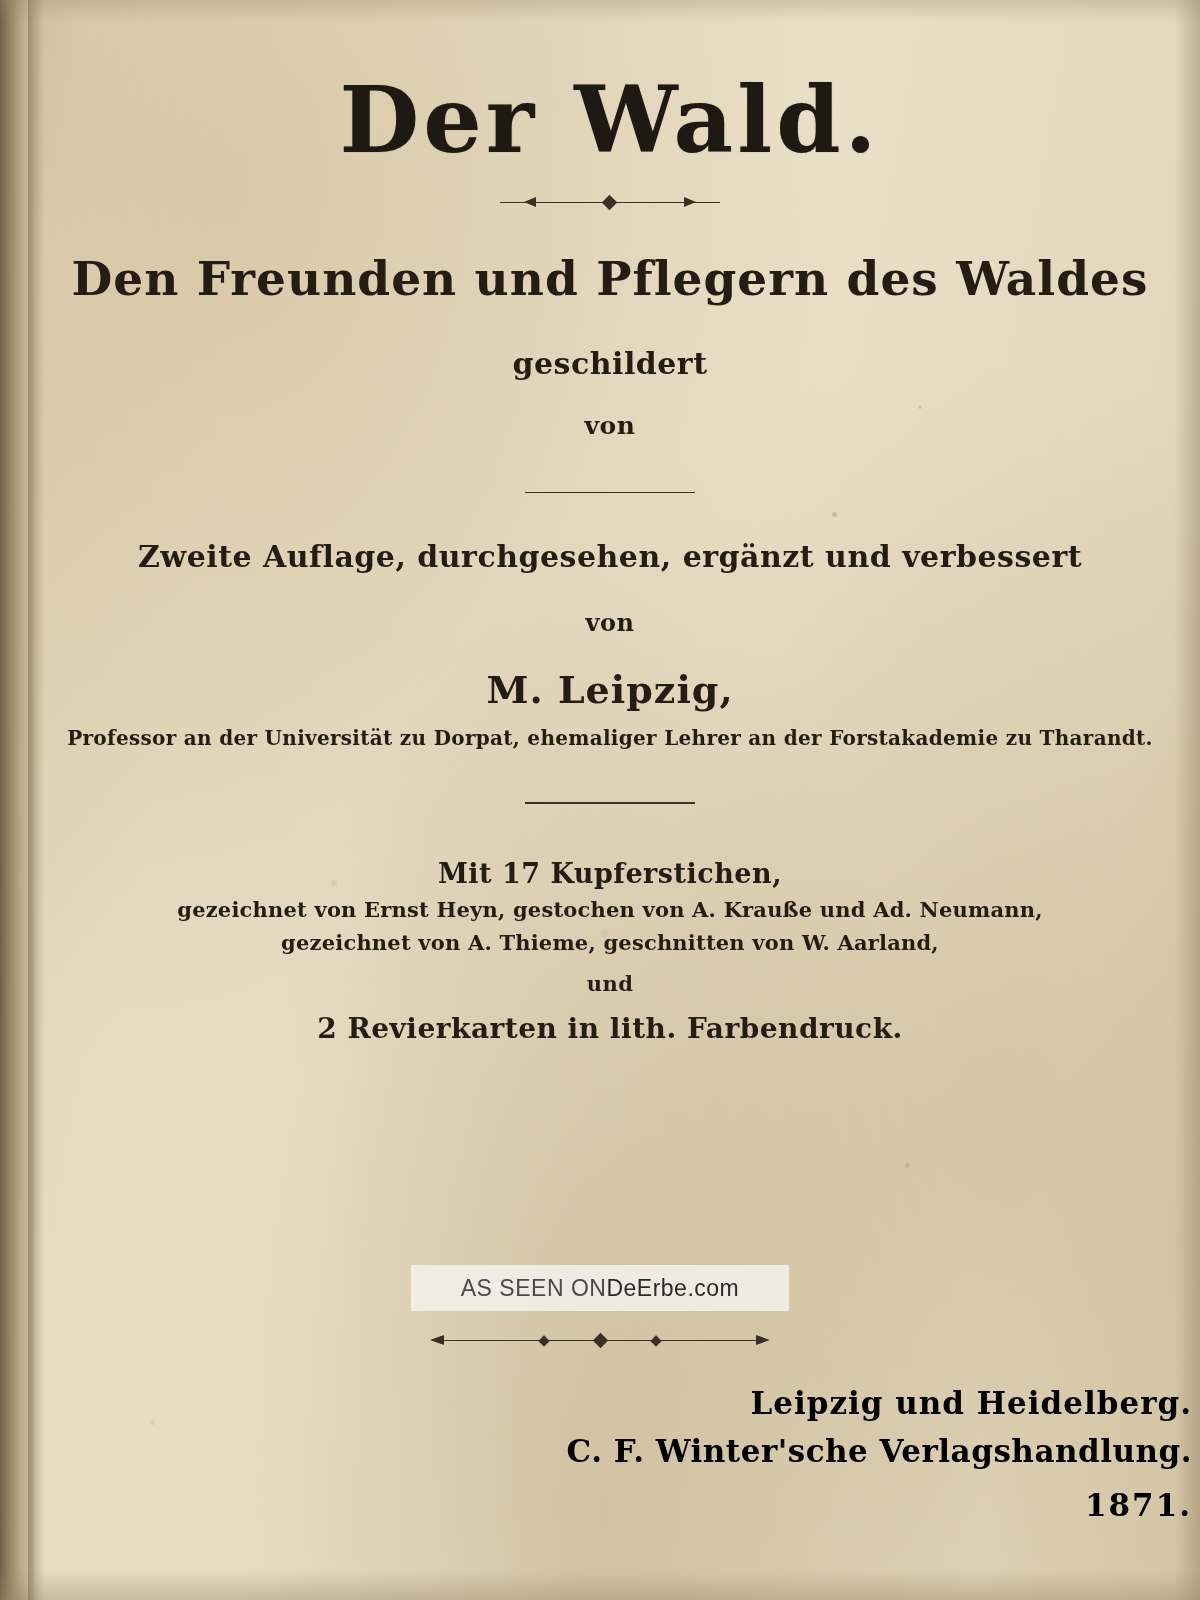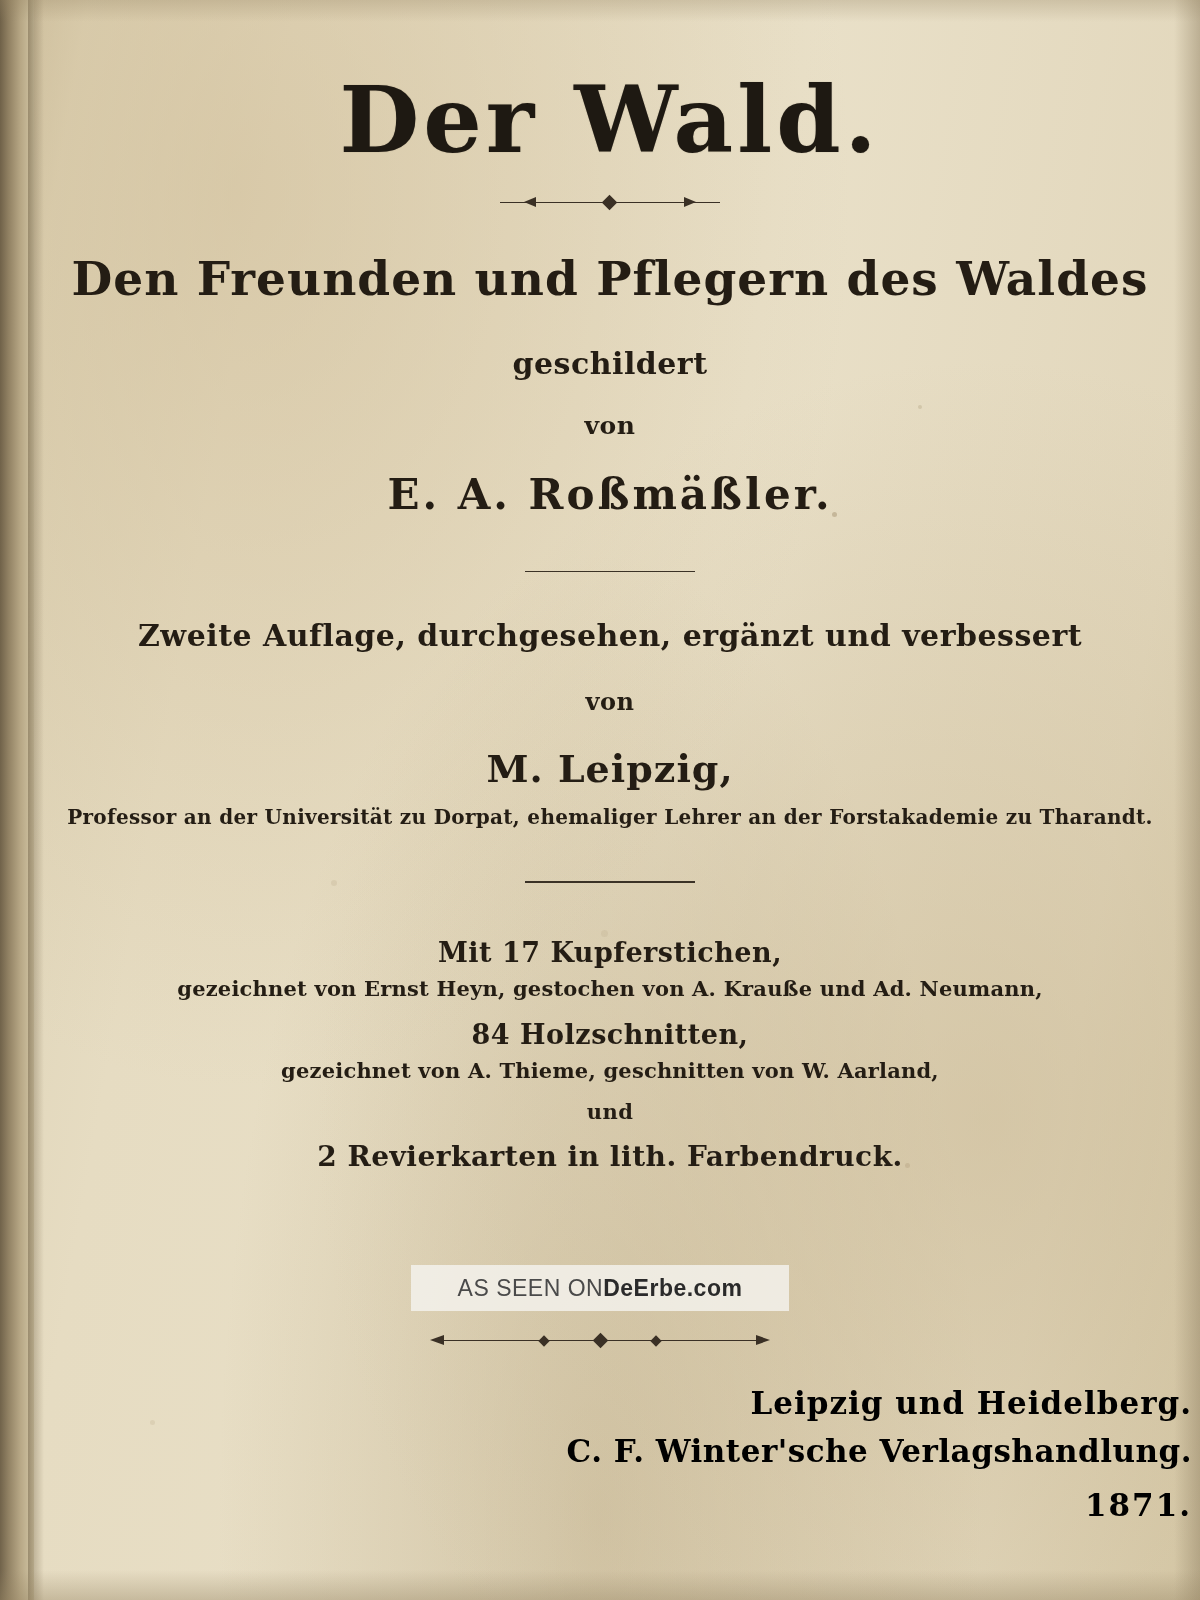--- a/index.html
+++ b/index.html
@@ -206,21 +206,21 @@
     height: 46px;
     background: rgba(245,244,240,.80);
     display: flex;
     align-items: center;
     justify-content: center;
     font-family: "Liberation Sans", sans-serif;
     font-size: 23px;
     color: #4a4a4a;
     letter-spacing: .5px;
   }
-  .watermark .brand { color: #2a2a2a; font-weight: bold; }
+  .watermark .brand { color: #2a2a2a; font-weight: normal; }
 
   .imprint {
     position: absolute;
     left: 0; right: 8px;
     top: 1385px;
     text-align: right;
   }
   .imprint .city {
     font-size: 31px;
     font-weight: bold;
@@ -307,38 +307,36 @@
       <div class="arrowR"></div>
       <div class="dia"></div>
     </div>
 
     <div class="subtitle fraktur">Den Freunden und Pflegern des Waldes</div>
 
     <div class="line-geschildert fraktur">geschildert</div>
 
     <div class="line-von fraktur">von</div>
 
-    <div class="author fraktur">E. A. Roßmäßler.</div>
 
     <div class="rule"></div>
 
     <div class="edition fraktur">Zweite Auflage, durchgesehen, ergänzt und verbessert</div>
 
     <div class="line-von2 fraktur">von</div>
 
     <div class="editor fraktur">M. Leipzig,</div>
 
     <div class="editor-credentials fraktur">Professor an der Universität zu Dorpat, ehemaliger Lehrer an der Forstakademie zu Tharandt.</div>
 
     <div class="rule"></div>
 
     <div class="illus">
       <div class="big fraktur">Mit 17 Kupferstichen,</div>
       <div class="small fraktur">gezeichnet von Ernst Heyn, gestochen von A. Krauße und Ad. Neumann,</div>
-      <div class="big fraktur gap">84 Holzschnitten,</div>
       <div class="small fraktur">gezeichnet von A. Thieme, geschnitten von W. Aarland,</div>
       <div class="und fraktur">und</div>
       <div class="maps fraktur">2 Revierkarten in lith. Farbendruck.</div>
     </div>
 
   </div>
 
   <div class="watermark">
     <span>AS SEEN ON </span>
       <span class="brand">DeErbe.com</span>

